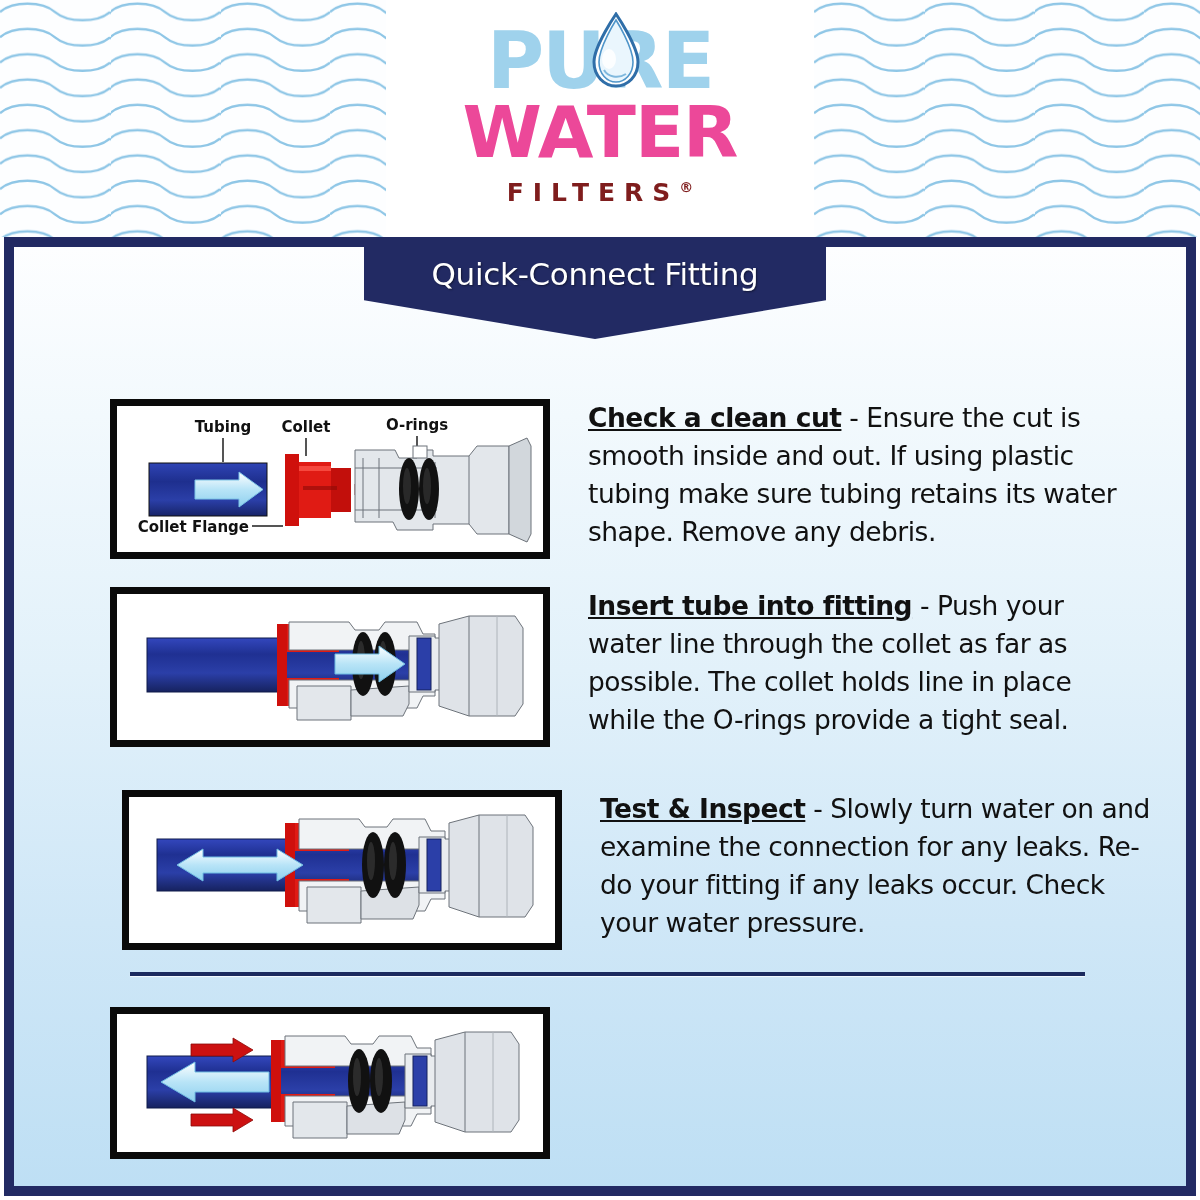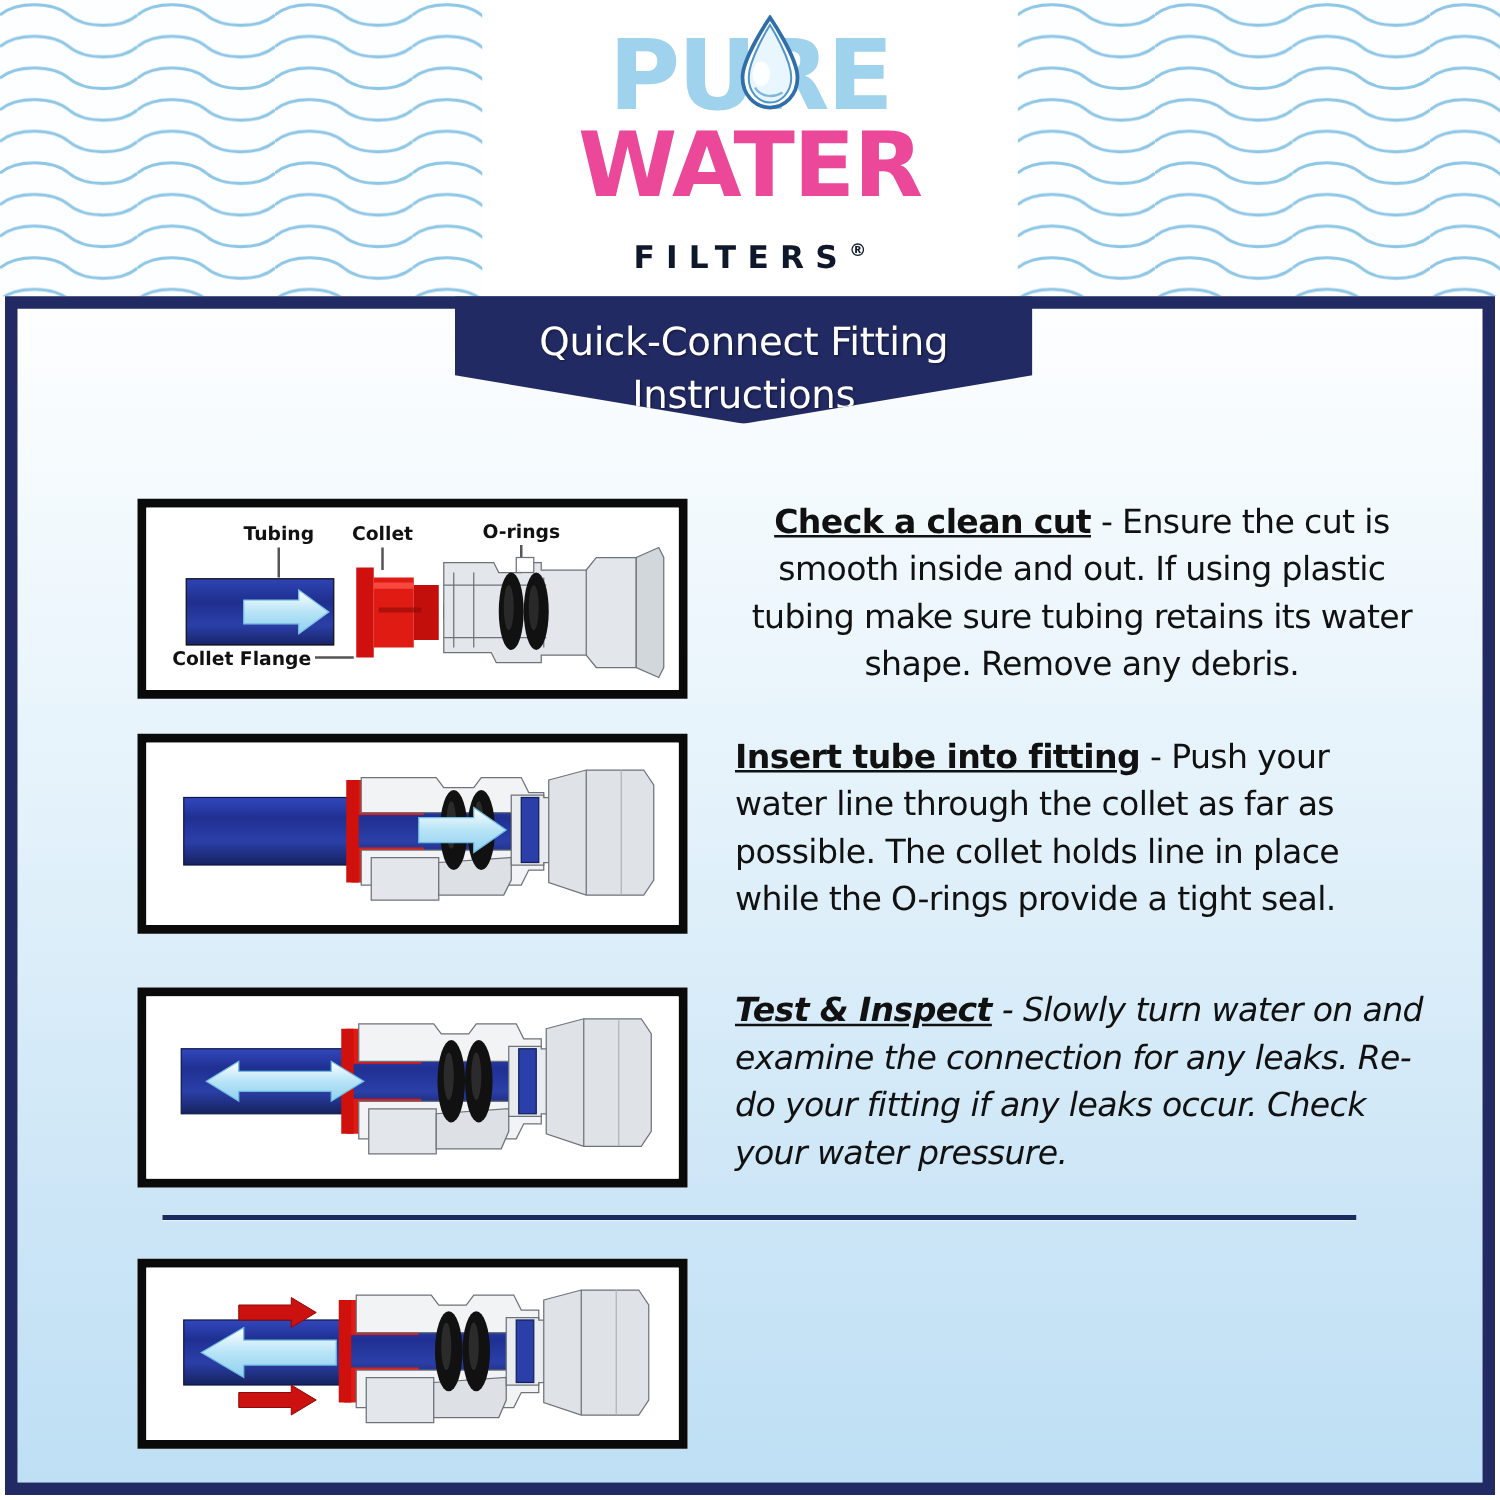--- a/index.html
+++ b/index.html
@@ -79,23 +79,23 @@
     color: #ec4899;
     line-height: 76px;
     margin-top: -4px;
     white-space: nowrap;
   }
   #logo-filters {
     font-family: "DejaVu Sans", sans-serif;
     font-size: 25px;
     font-weight: 700;
     letter-spacing: 9px;
-    color: #0f172a;
+    color: #7f1d1d;
     line-height: 30px;
-    margin-top: 16px;
+    margin-top: 2px;
     white-space: nowrap;
   }
   #logo-filters .reg {
     font-size: 14px;
     vertical-align: super;
     letter-spacing: 0;
   }
 
   
   #frame {
@@ -128,23 +128,23 @@
     letter-spacing: -0.3px;
     text-shadow: 1px 1px 2px rgba(0,0,0,0.45);
   }
 
   
   .step-row {
     position: absolute;
     display: flex;
     align-items: flex-start;
   }
-  #step-1 { left: 96px; top: 152px; text-align: center; }
+  #step-1 { left: 96px; top: 152px; }
   #step-2 { left: 96px; top: 340px; }
-  #step-3 { left: 96px; top: 543px; font-style: italic; }
+  #step-3 { left: 108px; top: 543px; }
   #step-4 { left: 96px; top: 760px; }
 
   .diagram-panel {
     width: 440px;
     height: 160px;
     border: 7px solid #0a0a0a;
     background: #ffffff;
     position: relative;
     flex: 0 0 auto;
     overflow: hidden;
@@ -420,16 +420,15 @@
 
           <path d="M44 68 L78 48 L78 58 L152 58 L152 78 L78 78 L78 88 Z" fill="url(#arrowg)" stroke="#6fbce2" stroke-width="1"></path>
         </svg>
       </div>
     </div>
 
   </div>
 
   <div id="title-banner">
     <span class="tline">Quick-Connect Fitting</span>
-    <span class="tline">Instructions</span>
   </div>
 
 </div>
 
 </body></html>

